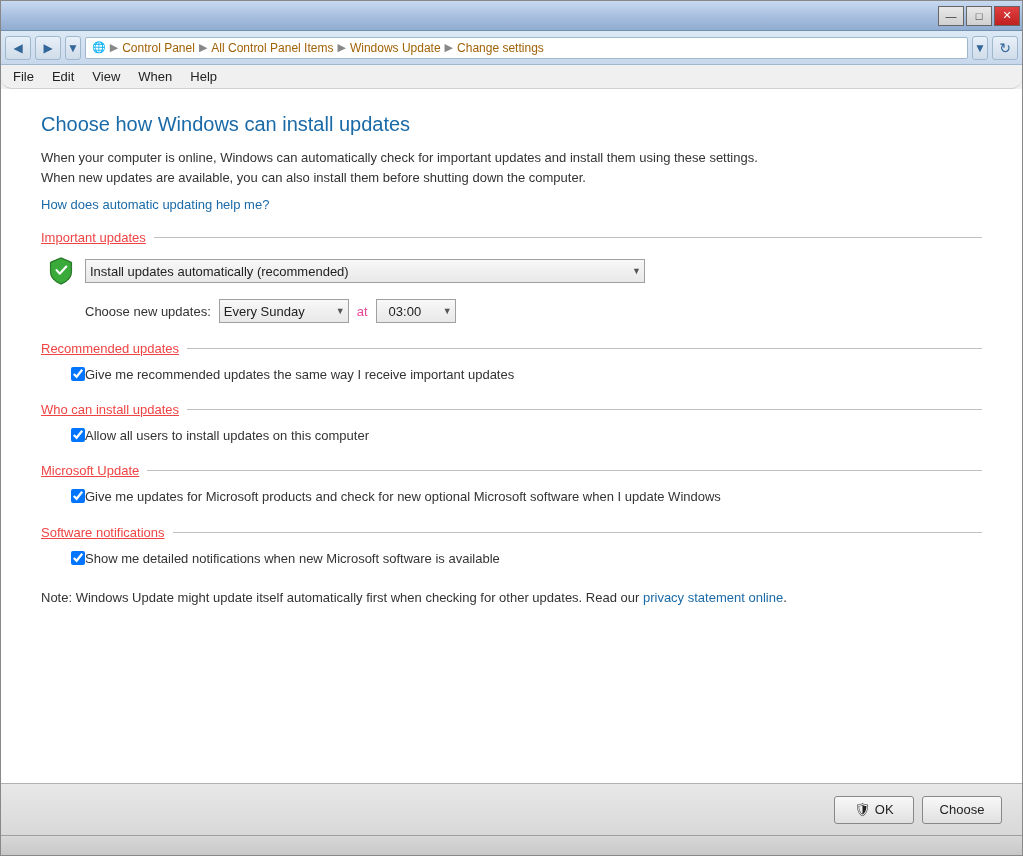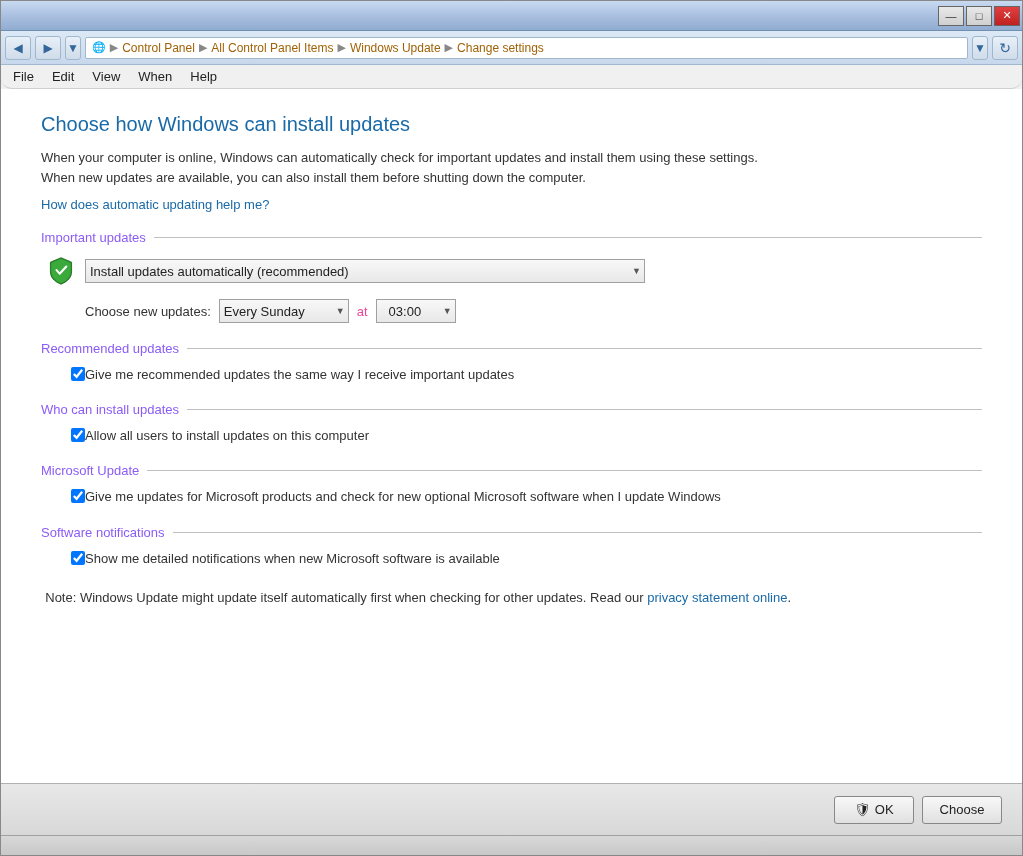--- a/index.html
+++ b/index.html
@@ -162,23 +162,24 @@
     .section {
       margin-top: 18px;
     }
     .section-header {
       display: flex;
       align-items: center;
       gap: 8px;
       margin-bottom: 10px;
     }
     .section-title {
-      color: #8b5cf6;
+      color: #ef4444;
       font-size: 13px;
       white-space: nowrap;
+      text-decoration: underline;
     }
     .section-line {
       flex: 1;
       height: 1px;
       background: #c0c0c0;
     }
 
     
     .shield-icon {
       width: 32px;
@@ -258,21 +259,20 @@
       line-height: 1.4;
     }
 
     
     .note-section {
       margin-top: 20px;
       font-size: 13px;
       color: #333;
       line-height: 1.5;
       max-width: 750px;
-      text-align: right;
     }
 
     
     .bottom-bar {
       height: 52px;
       background: linear-gradient(to bottom, #e8e8e8, #d8d8d8);
       border-top: 1px solid #b0b0b0;
       display: flex;
       align-items: center;
       justify-content: flex-end;

